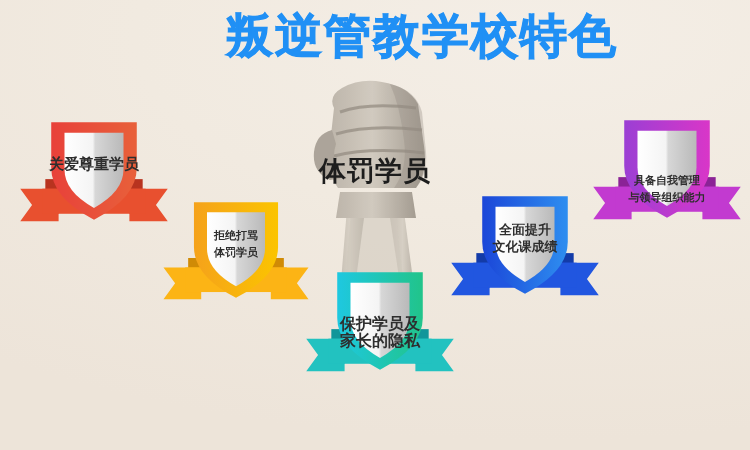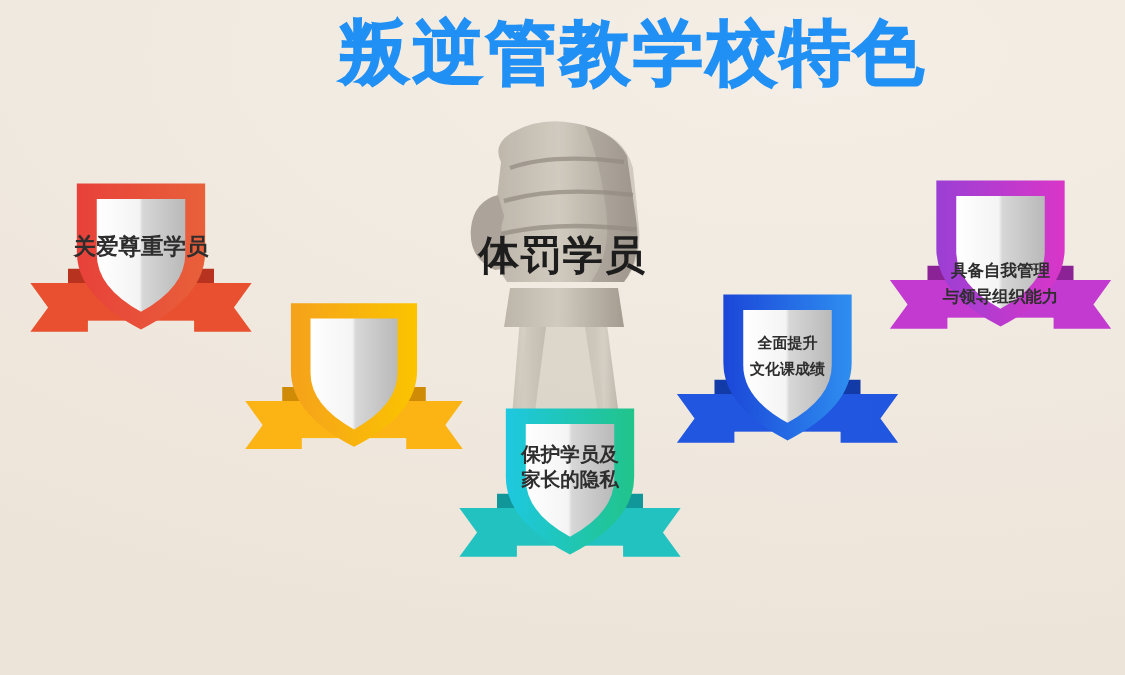--- a/index.html
+++ b/index.html
@@ -120,20 +120,22 @@
             </linearGradient>
           </defs>
           <path d="M34 91 L52 91 L52 138 L34 138 Z" fill="#d08b06"></path>
           <path d="M148 91 L166 91 L166 138 L148 138 Z" fill="#d08b06"></path>
           <path d="M0 104 L52 104 L52 148 L0 148 L16 126 Z" fill="#fcb415"></path>
           <path d="M200 104 L148 104 L148 148 L200 148 L184 126 Z" fill="#fcb415"></path>
           <rect x="30" y="104" width="140" height="34" fill="#fcb415"></rect>
           <path d="M42 14 L158 14 L158 76 Q158 116 100 146 Q42 116 42 76 Z" fill="url(#g1)"></path>
           <path d="M60 28 L140 28 L140 78 Q140 108 100 130 Q60 108 60 78 Z" fill="url(#gi1)"></path>
         </svg>
+        <div class="sh-label" style="top: 34.8px; font-size: 11px; line-height: 17px;">拒绝打骂
+体罚学员</div>
       </div>
       <div class="shield" style="left: 305px; top: 262px; width: 150px; height: 118px;">
         <svg width="150" height="118" viewBox="0 0 200 160">
           <defs>
             <linearGradient id="g2" x1="0" y1="0" x2="1" y2="0">
               <stop offset="0%" stop-color="#1ec8e0"></stop>
               <stop offset="100%" stop-color="#21c48a"></stop>
             </linearGradient>
             <linearGradient id="gi2" x1="0" y1="0" x2="1" y2="0">
               <stop offset="0%" stop-color="#ffffff"></stop>
@@ -143,21 +145,21 @@
             </linearGradient>
           </defs>
           <path d="M34 91 L52 91 L52 138 L34 138 Z" fill="#11969a"></path>
           <path d="M148 91 L166 91 L166 138 L148 138 Z" fill="#11969a"></path>
           <path d="M0 104 L52 104 L52 148 L0 148 L16 126 Z" fill="#22c2c0"></path>
           <path d="M200 104 L148 104 L148 148 L200 148 L184 126 Z" fill="#22c2c0"></path>
           <rect x="30" y="104" width="140" height="34" fill="#22c2c0"></rect>
           <path d="M42 14 L158 14 L158 76 Q158 116 100 146 Q42 116 42 76 Z" fill="url(#g2)"></path>
           <path d="M60 28 L140 28 L140 78 Q140 108 100 130 Q60 108 60 78 Z" fill="url(#gi2)"></path>
         </svg>
-        <div class="sh-label" style="top: 33px; font-size: 13px; line-height: 17px;">保护学员及
+        <div class="sh-label" style="top: 53px; font-size: 16px; line-height: 17px;">保护学员及
 家长的隐私</div>
       </div>
       <div class="shield" style="left: 450px; top: 186px; width: 150px; height: 118px;">
         <svg width="150" height="118" viewBox="0 0 200 160">
           <defs>
             <linearGradient id="g3" x1="0" y1="0" x2="1" y2="0">
               <stop offset="0%" stop-color="#1b46d8"></stop>
               <stop offset="100%" stop-color="#2e8ef0"></stop>
             </linearGradient>
             <linearGradient id="gi3" x1="0" y1="0" x2="1" y2="0">
@@ -168,21 +170,21 @@
             </linearGradient>
           </defs>
           <path d="M34 91 L52 91 L52 138 L34 138 Z" fill="#133ba8"></path>
           <path d="M148 91 L166 91 L166 138 L148 138 Z" fill="#133ba8"></path>
           <path d="M0 104 L52 104 L52 148 L0 148 L16 126 Z" fill="#2156e0"></path>
           <path d="M200 104 L148 104 L148 148 L200 148 L184 126 Z" fill="#2156e0"></path>
           <rect x="30" y="104" width="140" height="34" fill="#2156e0"></rect>
           <path d="M42 14 L158 14 L158 76 Q158 116 100 146 Q42 116 42 76 Z" fill="url(#g3)"></path>
           <path d="M60 28 L140 28 L140 78 Q140 108 100 130 Q60 108 60 78 Z" fill="url(#gi3)"></path>
         </svg>
-        <div class="sh-label" style="top: 35.4px; font-size: 10px; line-height: 17px;">全面提升
+        <div class="sh-label" style="top: 35.4px; font-size: 13px; line-height: 17px;">全面提升
 文化课成绩</div>
       </div>
       <div class="shield" style="left: 592px; top: 110px; width: 150px; height: 118px;">
         <svg width="150" height="118" viewBox="0 0 200 160">
           <defs>
             <linearGradient id="g4" x1="0" y1="0" x2="1" y2="0">
               <stop offset="0%" stop-color="#9b3fd4"></stop>
               <stop offset="100%" stop-color="#d936c8"></stop>
             </linearGradient>
             <linearGradient id="gi4" x1="0" y1="0" x2="1" y2="0">

